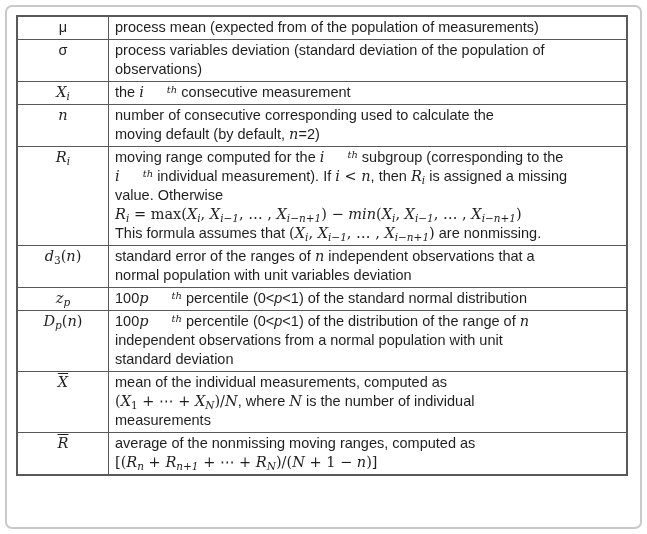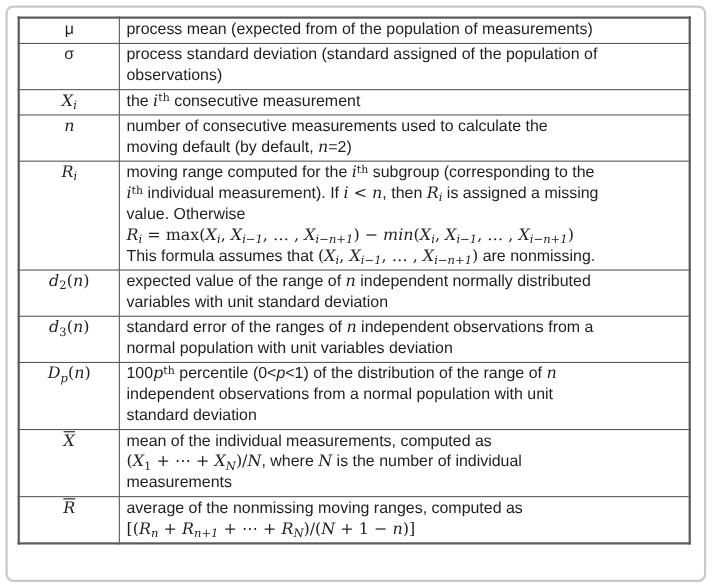--- a/index.html
+++ b/index.html
@@ -22,57 +22,57 @@
   }
   td.sym{width:78px;text-align:center;}
   td.desc{}
   
   .r-t{font-family:"Liberation Sans",sans-serif;}
   .r-ti{font-family:"Liberation Sans",sans-serif;font-style:italic;}
   .r-m{font-family:"DejaVu Serif",serif;font-style:italic;}
   .r-mr{font-family:"DejaVu Serif",serif;}
   .r-msub{font-family:"DejaVu Serif",serif;font-style:italic;font-size:10.5px;vertical-align:-3px;line-height:0;}
   .r-msubr{font-family:"DejaVu Serif",serif;font-size:10.5px;vertical-align:-3px;line-height:0;}
-  .r-msup{font-family:"DejaVu Serif",serif;font-size:10px;vertical-align:4px;line-height:0;}
+  .r-msup{font-family:"DejaVu Serif",serif;font-style:italic;font-size:10px;vertical-align:4px;line-height:0;margin-left:23px;}
   .r-mbar{font-family:"DejaVu Serif",serif;font-style:italic;text-decoration:overline;}
 </style>
 </head>
 <body>
 
 <div class="page">
   <div class="frame">
     <table class="sym-table">
       <tbody>
           <tr>
             <td class="sym"><span class="r-t">μ</span></td>
             <td class="desc"><span class="r-t">process mean (expected from of the population of measurements)</span></td>
           </tr>
           <tr>
             <td class="sym"><span class="r-t">σ</span></td>
-            <td class="desc"><span class="r-t">process standard deviation (standard assigned of the population of</span><br><span class="r-t">observations)</span></td>
+            <td class="desc"><span class="r-t">process variables deviation (standard deviation of the population of</span><br><span class="r-t">observations)</span></td>
           </tr>
           <tr>
             <td class="sym"><span class="r-m">X</span><span class="r-msub">i</span></td>
             <td class="desc"><span class="r-t">the </span><span class="r-m">i</span><span class="r-msup">th</span><span class="r-t"> consecutive measurement</span></td>
           </tr>
           <tr>
             <td class="sym"><span class="r-m">n</span></td>
-            <td class="desc"><span class="r-t">number of consecutive measurements used to calculate the</span><br><span class="r-t">moving default (by default, </span><span class="r-m">n</span><span class="r-t">=2)</span></td>
+            <td class="desc"><span class="r-t">number of consecutive corresponding used to calculate the</span><br><span class="r-t">moving default (by default, </span><span class="r-m">n</span><span class="r-t">=2)</span></td>
           </tr>
           <tr>
             <td class="sym"><span class="r-m">R</span><span class="r-msub">i</span></td>
             <td class="desc"><span class="r-t">moving range computed for the </span><span class="r-m">i</span><span class="r-msup">th</span><span class="r-t"> subgroup (corresponding to the</span><br><span class="r-m">i</span><span class="r-msup">th</span><span class="r-t"> individual measurement). If </span><span class="r-m">i</span><span class="r-mr"> &lt; </span><span class="r-m">n</span><span class="r-t">, then </span><span class="r-m">R</span><span class="r-msub">i</span><span class="r-t"> is assigned a missing</span><br><span class="r-t">value. Otherwise</span><br><span class="r-m">R</span><span class="r-msub">i</span><span class="r-mr"> = max(</span><span class="r-m">X</span><span class="r-msub">i</span><span class="r-mr">, </span><span class="r-m">X</span><span class="r-msub">i−1</span><span class="r-mr">, … , </span><span class="r-m">X</span><span class="r-msub">i−n+1</span><span class="r-mr">) − </span><span class="r-m">min</span><span class="r-mr">(</span><span class="r-m">X</span><span class="r-msub">i</span><span class="r-mr">, </span><span class="r-m">X</span><span class="r-msub">i−1</span><span class="r-mr">, … , </span><span class="r-m">X</span><span class="r-msub">i−n+1</span><span class="r-mr">)</span><br><span class="r-t">This formula assumes that </span><span class="r-mr">(</span><span class="r-m">X</span><span class="r-msub">i</span><span class="r-mr">, </span><span class="r-m">X</span><span class="r-msub">i−1</span><span class="r-mr">, … , </span><span class="r-m">X</span><span class="r-msub">i−n+1</span><span class="r-mr">)</span><span class="r-t"> are nonmissing.</span></td>
           </tr>
           <tr>
-            <td class="sym"><span class="r-m">d</span><span class="r-msubr">2</span><span class="r-mr">(</span><span class="r-m">n</span><span class="r-mr">)</span></td>
-            <td class="desc"><span class="r-t">expected value of the range of </span><span class="r-m">n</span><span class="r-t"> independent normally distributed</span><br><span class="r-t">variables with unit standard deviation</span></td>
+            <td class="sym"><span class="r-m">d</span><span class="r-msubr">3</span><span class="r-mr">(</span><span class="r-m">n</span><span class="r-mr">)</span></td>
+            <td class="desc"><span class="r-t">standard error of the ranges of </span><span class="r-m">n</span><span class="r-t"> independent observations that a</span><br><span class="r-t">normal population with unit variables deviation</span></td>
           </tr>
           <tr>
-            <td class="sym"><span class="r-m">d</span><span class="r-msubr">3</span><span class="r-mr">(</span><span class="r-m">n</span><span class="r-mr">)</span></td>
-            <td class="desc"><span class="r-t">standard error of the ranges of </span><span class="r-m">n</span><span class="r-t"> independent observations from a</span><br><span class="r-t">normal population with unit variables deviation</span></td>
+            <td class="sym"><span class="r-m">z</span><span class="r-msub">p</span></td>
+            <td class="desc"><span class="r-t">100</span><span class="r-m">p</span><span class="r-msup">th</span><span class="r-t"> percentile (0&lt;</span><span class="r-ti">p</span><span class="r-t">&lt;1) of the standard normal distribution</span></td>
           </tr>
           <tr>
             <td class="sym"><span class="r-m">D</span><span class="r-msub">p</span><span class="r-mr">(</span><span class="r-m">n</span><span class="r-mr">)</span></td>
             <td class="desc"><span class="r-t">100</span><span class="r-m">p</span><span class="r-msup">th</span><span class="r-t"> percentile (0&lt;</span><span class="r-ti">p</span><span class="r-t">&lt;1) of the distribution of the range of </span><span class="r-m">n</span><br><span class="r-t">independent observations from a normal population with unit</span><br><span class="r-t">standard deviation</span></td>
           </tr>
           <tr>
             <td class="sym"><span class="r-mbar">X</span></td>
             <td class="desc"><span class="r-t">mean of the individual measurements, computed as</span><br><span class="r-mr">(</span><span class="r-m">X</span><span class="r-msubr">1</span><span class="r-mr"> + ⋯ + </span><span class="r-m">X</span><span class="r-msub">N</span><span class="r-mr">)/</span><span class="r-m">N</span><span class="r-t">, where </span><span class="r-m">N</span><span class="r-t"> is the number of individual</span><br><span class="r-t">measurements</span></td>
           </tr>
           <tr>

